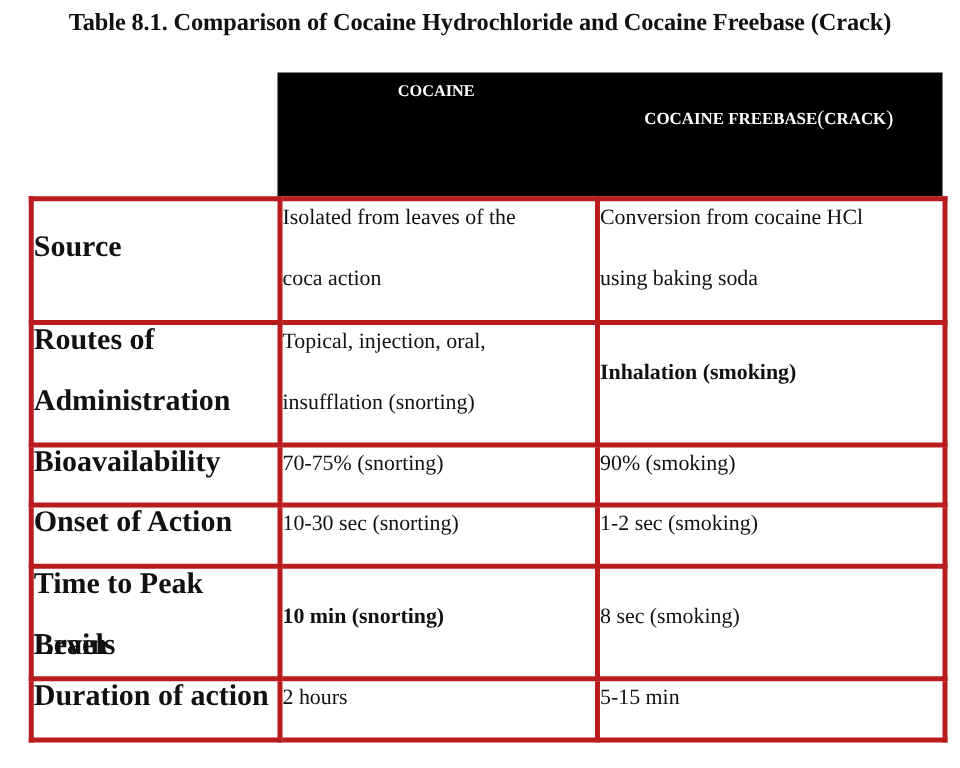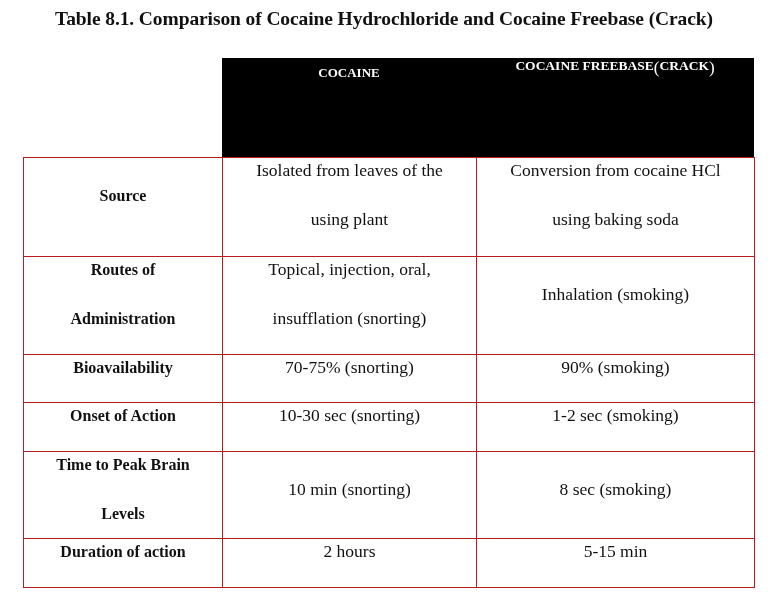--- a/index.html
+++ b/index.html
@@ -45,43 +45,44 @@
       box-sizing: border-box;
     }
     .hcell.c1 { left: 0; width: 254px; padding-top: 8px; line-height: 49px; }
     .hcell.c1 span { display: block; line-height: 1; }
     .hcell.c1 .l1 { margin-top: 0; }
     .hcell.c1 .l2 { margin-top: 34px; }
     .hcell.c2 {
       left: 254px;
       width: 278px;
       display: flex;
+      align-items: center;
       justify-content: center;
       padding-bottom: 2px;
       font-size: 13.5px;
     }
     .hcell.c2 .paren { font-size: 17px; font-weight: normal; }
     .tbl {
       position: absolute;
       left: 23px;
       top: 157px;
       width: 731px;
       border-collapse: collapse;
       table-layout: fixed;
     }
     .tbl td {
-      border: 1px solid #b91c1c;
+      border: 4px solid #b91c1c;
       vertical-align: top;
-      text-align: center;
+      text-align: left;
       padding: 0;
       font-size: 17.5px;
       line-height: 49px;
       box-sizing: border-box;
     }
-    .tbl td.label { font-weight: bold; font-size: 16px; }
+    .tbl td.label { font-weight: bold; font-size: 24px; }
     .tbl col.c0 { width: 199px; }
     .tbl col.c1 { width: 254px; }
     .tbl col.c2 { width: 278px; }
     .tbl td .line { display: block; height: 49px; }
     .tbl td .inner { padding-top: 0; margin-top: -12px; }
   </style>
 </head>
 <body>
 
 <div class="caption">Table 8.1.  Comparison of Cocaine Hydrochloride and Cocaine Freebase (Crack)</div>
@@ -108,21 +109,21 @@
 
     <tr style="height:99px;">
       <td class="label" style="vertical-align:top;">
         <div class="inner" style="margin-top:-12px;">
             <span class="line" style="line-height:49px;margin-top:25px;display:block;height:49px;">Source</span>
           </div>
       </td>
       <td>
         <div class="inner">
           <span class="line">Isolated from leaves of the</span>
-          <span class="line">using plant</span>
+          <span class="line">coca action</span>
         </div>
       </td>
       <td>
         <div class="inner">
           <span class="line">Conversion from cocaine HCl</span>
           <span class="line">using baking soda</span>
         </div>
       </td>
     </tr>
 
@@ -133,21 +134,21 @@
           <span class="line">Administration</span>
         </div>
       </td>
       <td>
         <div class="inner">
           <span class="line">Topical, injection, oral,</span>
           <span class="line">insufflation (snorting)</span>
         </div>
       </td>
       <td>
-        <div class="inner" style="margin-top:13px;">
+        <div class="inner" style="margin-top:13px;font-weight:bold;">
           <span class="line">Inhalation (smoking)</span>
         </div>
       </td>
     </tr>
 
     <tr style="height:48px;margin-top:40px;">
       <td class="label">
         <div class="inner">
             <span class="line">Bioavailability</span>
           </div>
@@ -183,21 +184,21 @@
     </tr>
 
     <tr style="height:83px;">
       <td class="label">
         <div class="inner">
           <span class="line">Time to Peak Brain</span>
           <span class="line">Levels</span>
         </div>
       </td>
       <td>
-        <div class="inner" style="margin-top:13px;">
+        <div class="inner" style="margin-top:13px;font-weight:bold;">
             <span class="line">10 min (snorting)</span>
           </div>
       </td>
       <td>
         <div class="inner" style="margin-top:13px;">
             <span class="line">8 sec (smoking)</span>
           </div>
       </td>
     </tr>
 

